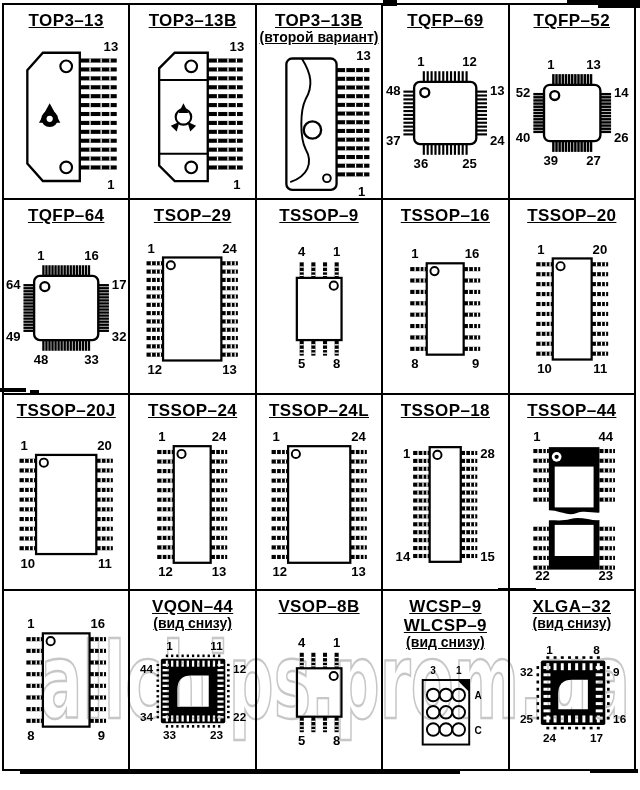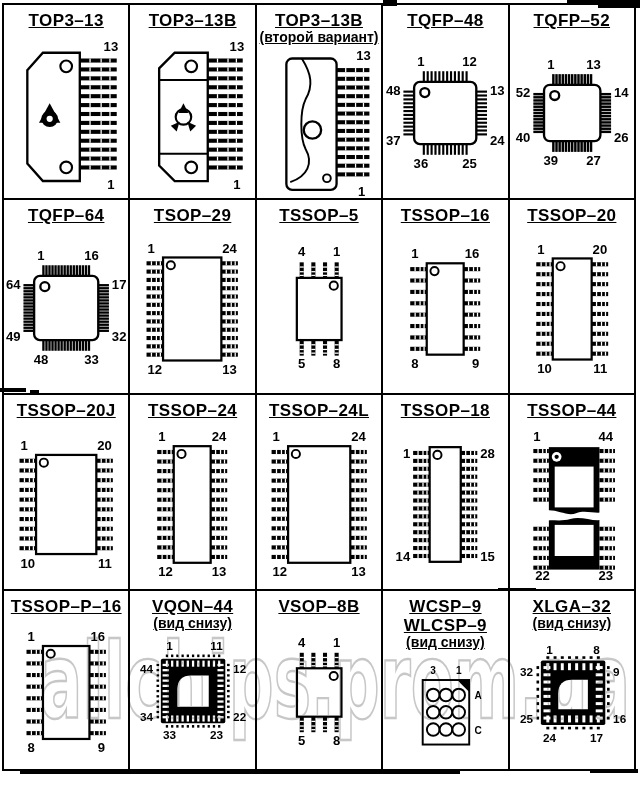--- a/index.html
+++ b/index.html
@@ -223,21 +223,21 @@
             <rect x="30" y="14" width="52" height="136" rx="6" fill="#fff" stroke="#000" stroke-width="2.4"></rect>
             <path d="M46,14 C56,30 58,42 50,56 C44,68 44,96 50,108 C58,122 52,136 34,142" fill="none" stroke="#000" stroke-width="2"></path>
             <circle cx="57" cy="88" r="9" fill="#fff" stroke="#000" stroke-width="2.4"></circle>
             <circle cx="72" cy="138" r="4" fill="#fff" stroke="#000" stroke-width="2"></circle>
             <text class="pl" x="110" y="16" text-anchor="middle">13</text>
             <text class="pl" x="108" y="156" text-anchor="middle">1</text>
           </svg>
         </div>
       </div>
       <div class="cell">
-        <div class="cell-title">TQFP–48</div>
+        <div class="cell-title">TQFP–69</div>
         <div class="draw">
           <svg viewBox="0 0 128 158" preserveAspectRatio="xMidYMid meet">
             <rect x="40.90" y="35" width="2.20" height="11" fill="#000"></rect>
             <rect x="40.90" y="110" width="2.20" height="11" fill="#000"></rect>
             <rect x="21" y="54.90" width="11" height="2.20" fill="#000"></rect>
             <rect x="96" y="54.90" width="11" height="2.20" fill="#000"></rect>
             <rect x="44.90" y="35" width="2.20" height="11" fill="#000"></rect>
             <rect x="44.90" y="110" width="2.20" height="11" fill="#000"></rect>
             <rect x="21" y="58.90" width="11" height="2.20" fill="#000"></rect>
             <rect x="96" y="58.90" width="11" height="2.20" fill="#000"></rect>
@@ -547,21 +547,21 @@
             <rect x="34" y="26" width="60" height="106" fill="#fff" stroke="#000" stroke-width="2.3"></rect>
             <circle cx="42" cy="34" r="4.2" fill="#fff" stroke="#000" stroke-width="2"></circle>
             <text class="pl" x="18" y="21" text-anchor="start">1</text>
             <text class="pl" x="110" y="21" text-anchor="end">24</text>
             <text class="pl" x="18" y="146" text-anchor="start">12</text>
             <text class="pl" x="110" y="146" text-anchor="end">13</text>
           </svg>
         </div>
       </div>
       <div class="cell">
-        <div class="cell-title">TSSOP–5</div>
+        <div class="cell-title">TSSOP–9</div>
         <div class="draw">
           <svg viewBox="0 0 128 158" preserveAspectRatio="xMidYMid meet">
             <rect x="43.9" y="31" width="4.2" height="16" fill="#000"></rect>
             <rect x="43.9" y="35.2" width="4.2" height="1.3" fill="#fff"></rect>
             <rect x="43.9" y="40.0" width="4.2" height="1.3" fill="#fff"></rect>
             <rect x="43.9" y="43.8" width="4.2" height="1.3" fill="#fff"></rect>
             <rect x="43.9" y="111" width="4.2" height="16" fill="#000"></rect>
             <rect x="43.9" y="115.2" width="4.2" height="1.3" fill="#fff"></rect>
             <rect x="43.9" y="120.0" width="4.2" height="1.3" fill="#fff"></rect>
             <rect x="43.9" y="123.8" width="4.2" height="1.3" fill="#fff"></rect>
@@ -1303,21 +1303,20 @@
             <circle cx="48" cy="30" r="5" fill="#fff"></circle>
             <circle cx="48" cy="30" r="2.2" fill="#000"></circle>
             <text class="pl" x="24" y="14" text-anchor="start">1</text>
             <text class="pl" x="106" y="14" text-anchor="end">44</text>
             <text class="pl" x="26" y="157" text-anchor="start">22</text>
             <text class="pl" x="106" y="157" text-anchor="end">23</text>
           </svg>
         </div>
       </div>
       <div class="cell">
-        <div class="cell-title">TSSOP–P–16</div>
         <div class="draw">
           <svg viewBox="0 0 128 158" preserveAspectRatio="xMidYMid meet">
             <rect x="23" y="34.9" width="17" height="4.2" fill="#000"></rect>
             <rect x="27.4" y="34.9" width="1.3" height="4.2" fill="#fff"></rect>
             <rect x="32.5" y="34.9" width="1.3" height="4.2" fill="#fff"></rect>
             <rect x="36.6" y="34.9" width="1.3" height="4.2" fill="#fff"></rect>
             <rect x="88" y="34.9" width="17" height="4.2" fill="#000"></rect>
             <rect x="92.4" y="34.9" width="1.3" height="4.2" fill="#fff"></rect>
             <rect x="97.5" y="34.9" width="1.3" height="4.2" fill="#fff"></rect>
             <rect x="101.6" y="34.9" width="1.3" height="4.2" fill="#fff"></rect>

